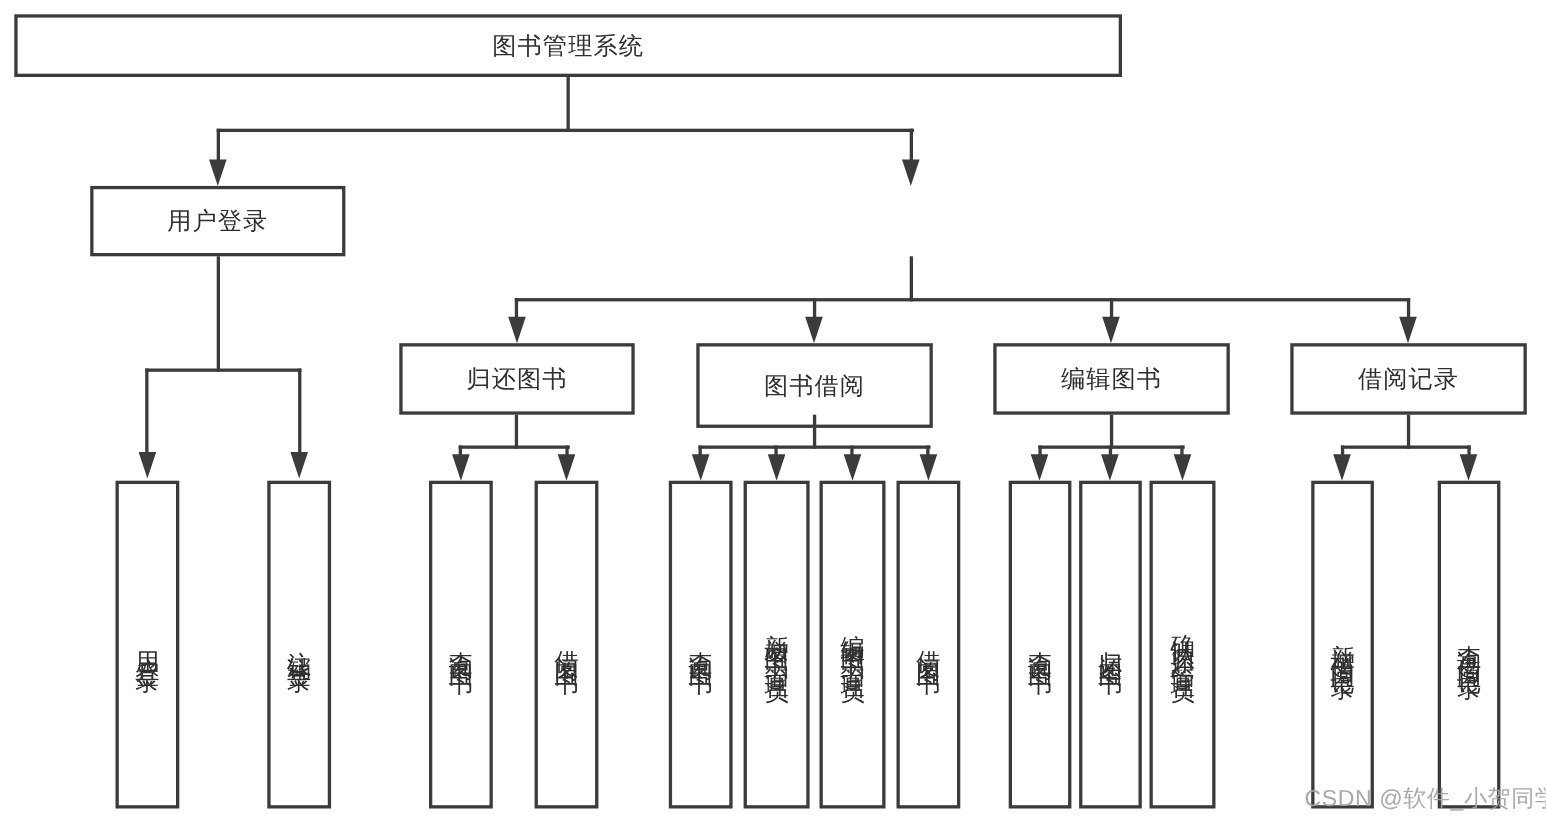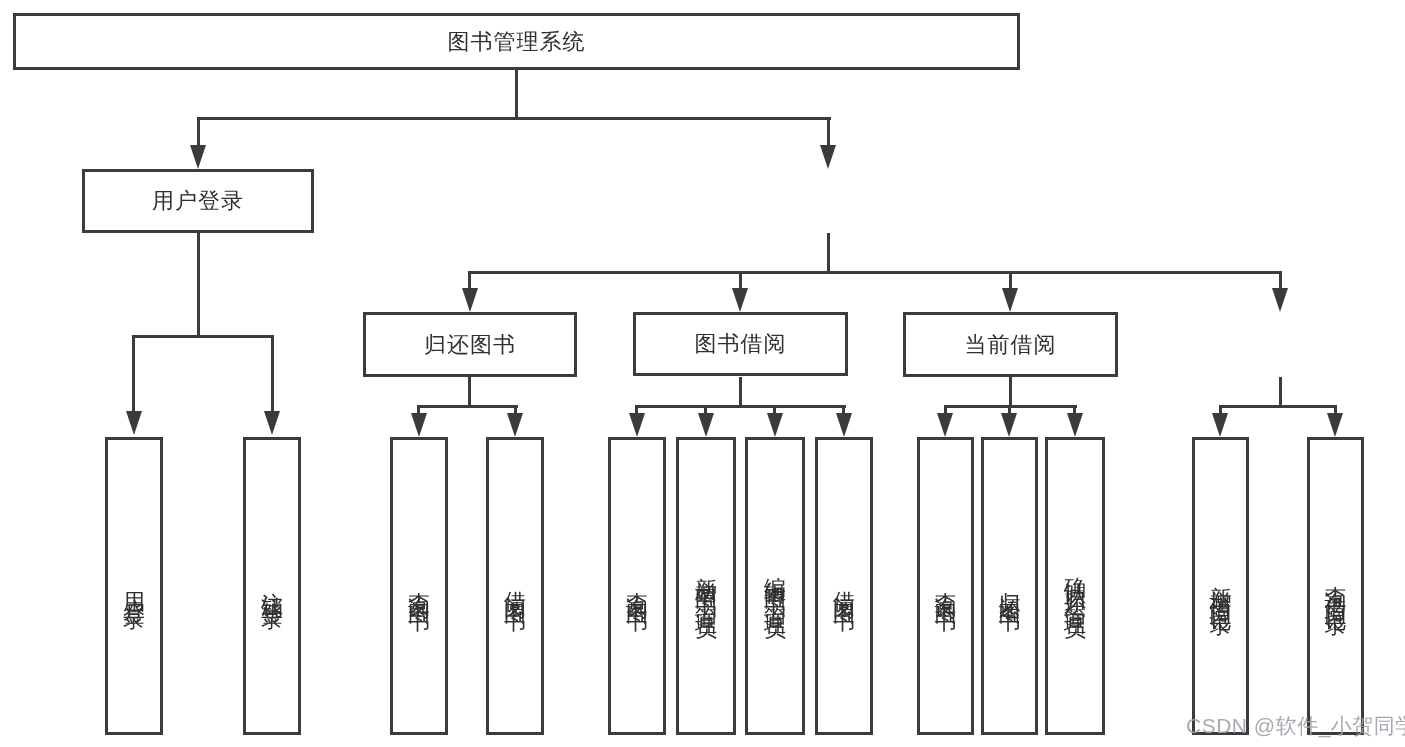--- a/index.html
+++ b/index.html
@@ -62,25 +62,28 @@
   <div class="ln" style="left:739px;top:271px;width:3px;height:20px;"></div>
   <div class="ar" style="left:732px;top:288px;"></div>
   <div class="ln" style="left:1009px;top:271px;width:3px;height:20px;"></div>
   <div class="ar" style="left:1002px;top:288px;"></div>
   <div class="ln" style="left:1279px;top:271px;width:3px;height:20px;"></div>
   <div class="ar" style="left:1272px;top:288px;"></div>
 
   <div class="box" style="left:363px;top:312px;width:214px;height:65px;">
     <span class="hlbl">归还图书</span>
   </div>
-  <div class="box" style="left:633px;top:312px;width:215px;height:64px;">
+  <div class="box" style="left:633px;top:312px;width:215px;height:77px;">
     <span class="hlbl">图书借阅</span>
   </div>
   <div class="box" style="left:903px;top:312px;width:215px;height:65px;">
-    <span class="hlbl">当前借阅</span>
+    <span class="hlbl">编辑图书</span>
+  </div>
+  <div class="box" style="left:1173px;top:312px;width:215px;height:65px;">
+    <span class="hlbl">借阅记录</span>
   </div>
 
   <div class="ln" style="left:468px;top:377px;width:3px;height:31px;"></div>
   <div class="ln" style="left:417px;top:405px;width:101px;height:3px;"></div>
   <div class="ln" style="left:417px;top:405px;width:3px;height:10px;"></div>
   <div class="ar" style="left:411px;top:413px;"></div>
   <div class="ln" style="left:514px;top:405px;width:3px;height:10px;"></div>
   <div class="ar" style="left:507px;top:413px;"></div>
 
   <div class="ln" style="left:739px;top:377px;width:3px;height:31px;"></div>

